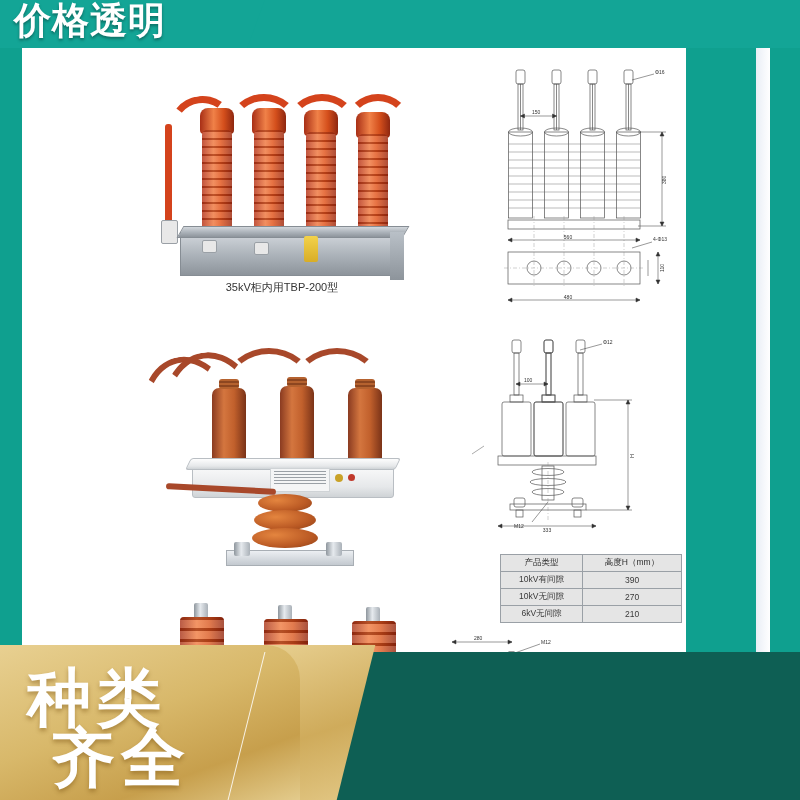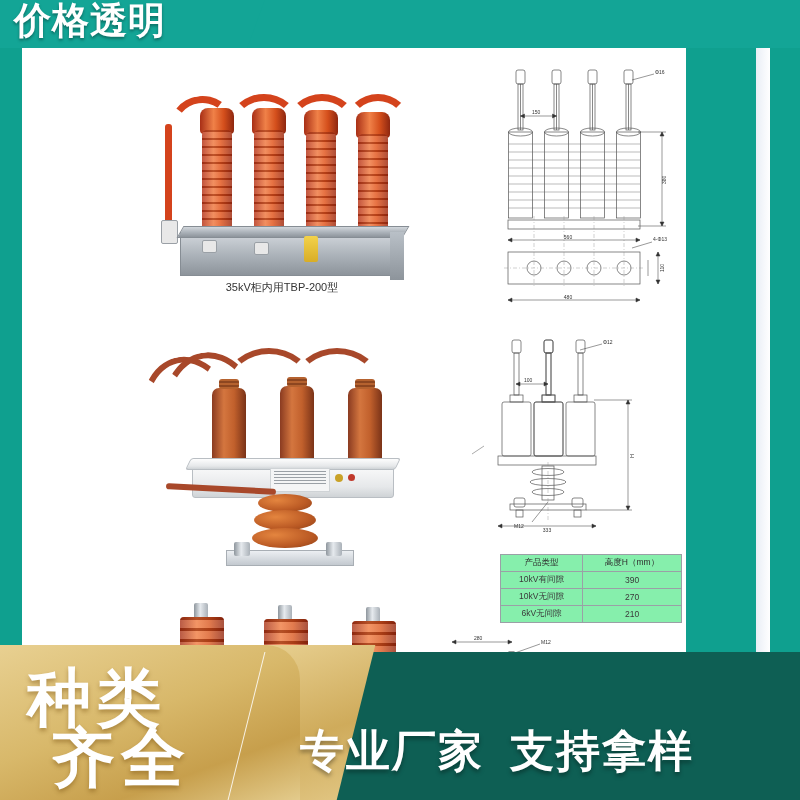--- a/index.html
+++ b/index.html
@@ -96,21 +96,21 @@
        background:repeating-linear-gradient(180deg,rgba(110,28,8,.45) 0 3px,rgba(255,255,255,.2) 3px 11px);}
   .bolt{position:absolute;background:linear-gradient(90deg,#8e969d,#e6eaee 45%,#aab1b8);border-radius:2px;}
 
   
   .dwg{position:absolute;}
   .dwg svg{display:block;}
 
   
   .spec{
     position:absolute;left:478px;top:506px;width:182px;z-index:25;
-    border-collapse:collapse;font-size:8.5px;color:#3a3a3a;background:#86efac;
+    border-collapse:collapse;font-size:8.5px;color:#3a3a3a;background:#e5e5e5;
   }
   .spec td,.spec th{
     border:1px solid #9aa0a6;padding:2px 0;text-align:center;font-weight:normal;height:11px;
   }
   .spec th{font-weight:normal;color:#2e2e2e;}
 
   
   .gold{
     position:absolute;left:0;top:645px;width:300px;height:155px;z-index:60;
     background:linear-gradient(160deg,#e8d091,#d8b86a 45%,#c79f4c 75%,#e3cb8c);
@@ -453,17 +453,14 @@
   <div class="greenstrip"></div>
 
   <div class="gold-skew"></div>
   <div class="gold"></div>
   <div class="gold-line"></div>
   <div class="gold-text">
     <div>种类</div>
     <div class="l2">齐全</div>
   </div>
 
-  <div class="bottom-slogan">
-    <span>专业厂家</span><span class="gap"></span><span>支持拿样</span>
-  </div>
 
 </div>
 
 </body></html>

